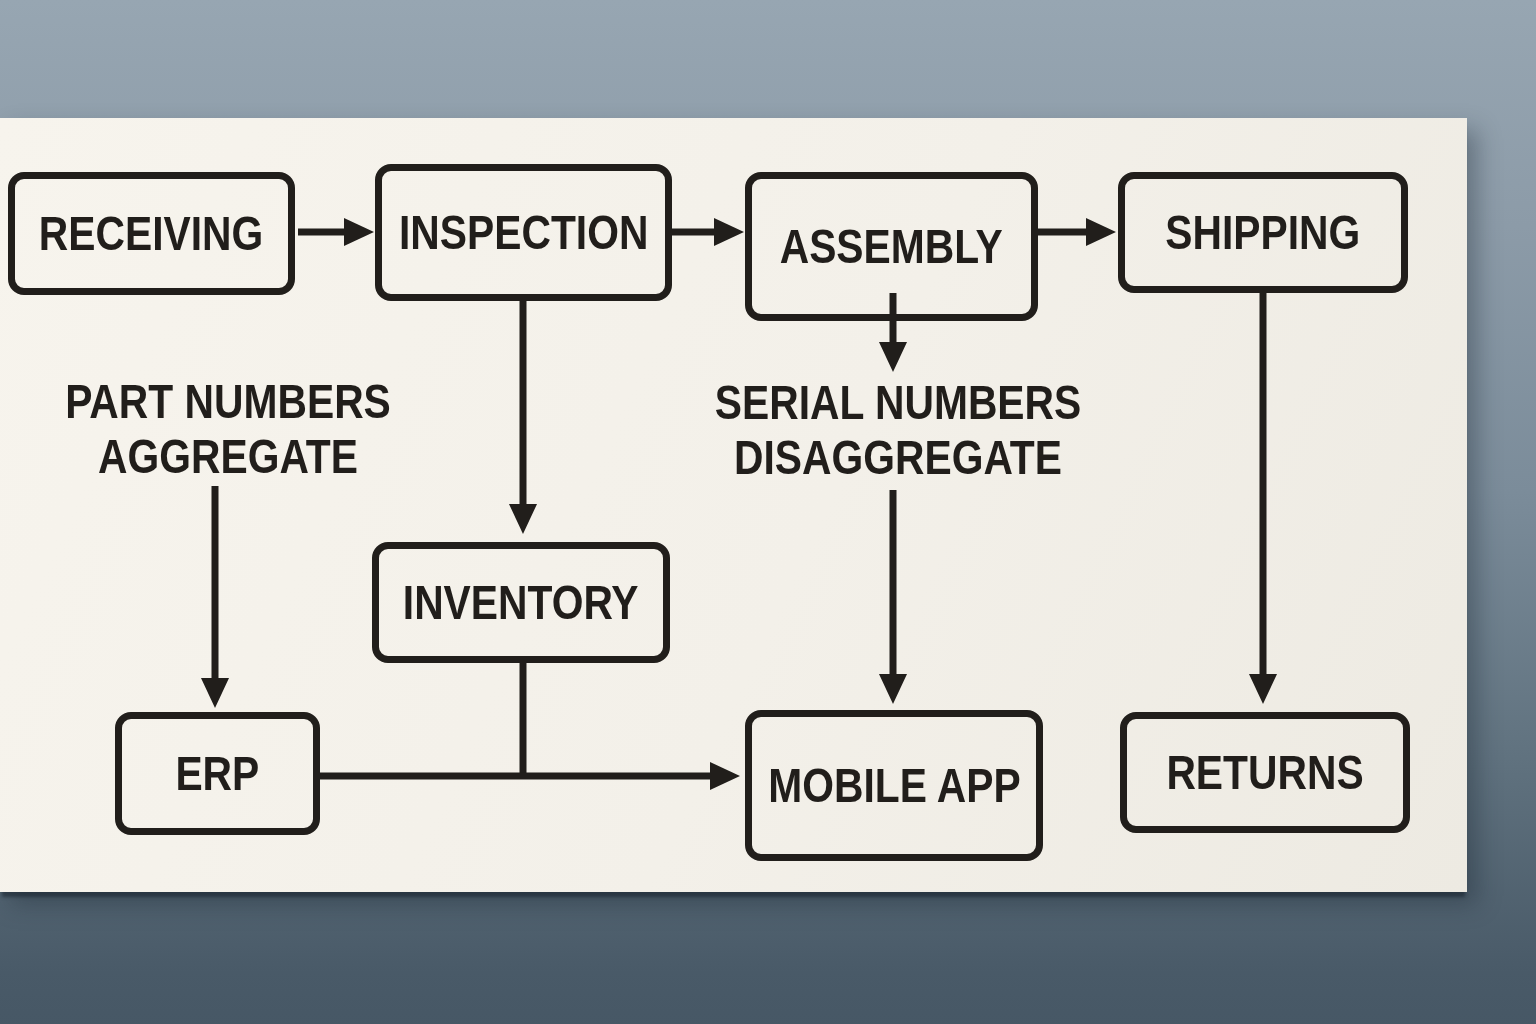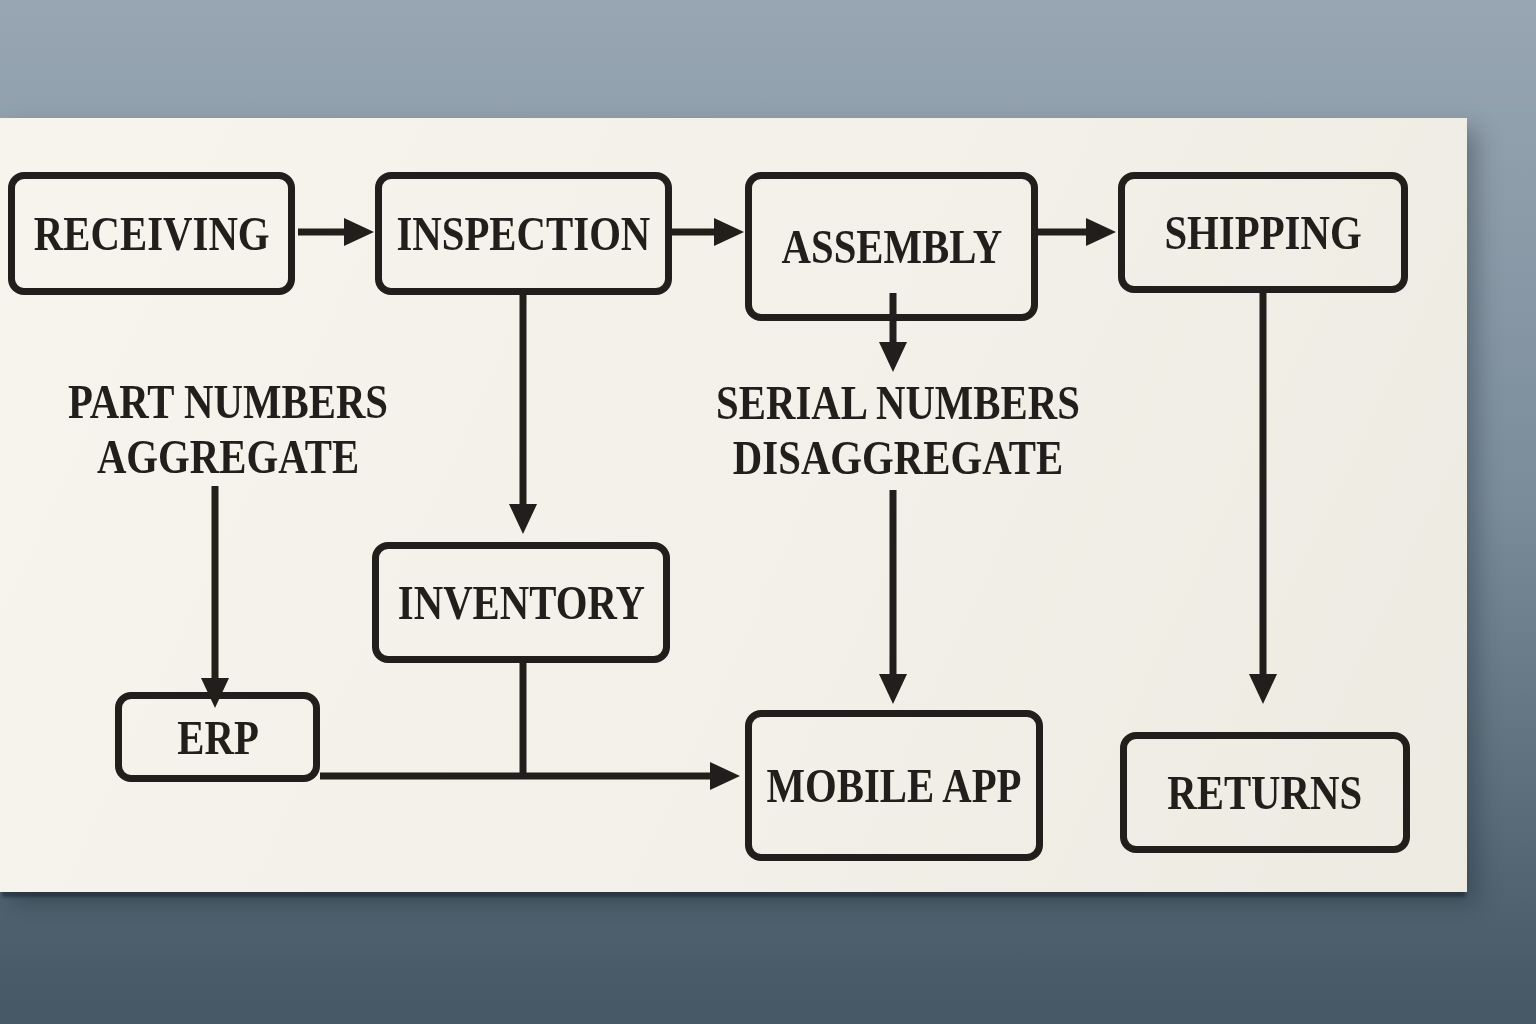--- a/index.html
+++ b/index.html
@@ -8,21 +8,20 @@
     width: 1536px;
     height: 1024px;
     overflow: hidden;
     font-family: "Liberation Sans", sans-serif;
   }
   .scene {
     position: relative;
     width: 1536px;
     height: 1024px;
     background: linear-gradient(180deg, #97a6b2 0%, #8c9ba8 22%, #7b8c9a 48%, #60727f 74%, #495a68 95%, #44556380 100%), #495a68;
-    font-family: Liberation Serif, serif;
   }
   .card {
     position: absolute;
     left: 0;
     top: 118px;
     width: 1467px;
     height: 774px;
     background: linear-gradient(115deg, #f7f4ed 0%, #f3f0e9 55%, #edeae2 100%);
     box-shadow: 0 7px 3px -2px rgba(24, 34, 45, 0.55),
                 10px 12px 22px rgba(24, 34, 45, 0.35);
@@ -122,45 +121,45 @@
           <line x1="320" y1="658" x2="712" y2="658"></line>
           <polygon points="740,658 710,644 710,672" stroke="none"></polygon>
         </g>
       </g>
     </svg>
 
     <div class="node" style="left:8px;top:54px;width:287px;height:123px">
       <span class="node-label">RECEIVING</span>
     </div>
 
-    <div class="node" style="left:375px;top:54px;width:297px;height:123px">
+    <div class="node" style="left:375px;top:46px;width:297px;height:137px">
       <span class="node-label">INSPECTION</span>
     </div>
 
     <div class="node" style="left:745px;top:54px;width:293px;height:149px">
       <span class="node-label">ASSEMBLY</span>
     </div>
 
     <div class="node" style="left:372px;top:424px;width:298px;height:121px">
       <span class="node-label">INVENTORY</span>
     </div>
 
     <div class="node" style="left:1118px;top:54px;width:290px;height:121px">
       <span class="node-label">SHIPPING</span>
     </div>
 
-    <div class="node" style="left:115px;top:574px;width:205px;height:90px">
+    <div class="node" style="left:115px;top:594px;width:205px;height:123px">
       <span class="node-label">ERP</span>
     </div>
 
     <div class="node" style="left:745px;top:592px;width:298px;height:151px">
       <span class="node-label">MOBILE APP</span>
     </div>
 
-    <div class="node" style="left:1120px;top:614px;width:290px;height:121px">
+    <div class="node" style="left:1120px;top:594px;width:290px;height:121px">
       <span class="node-label">RETURNS</span>
     </div>
 
     <div class="note" style="left:-22px;top:256px">
       <div>PART NUMBERS</div>
       <div>AGGREGATE</div>
     </div>
 
     <div class="note" style="left:648px;top:257px">
       <div>SERIAL NUMBERS</div>

